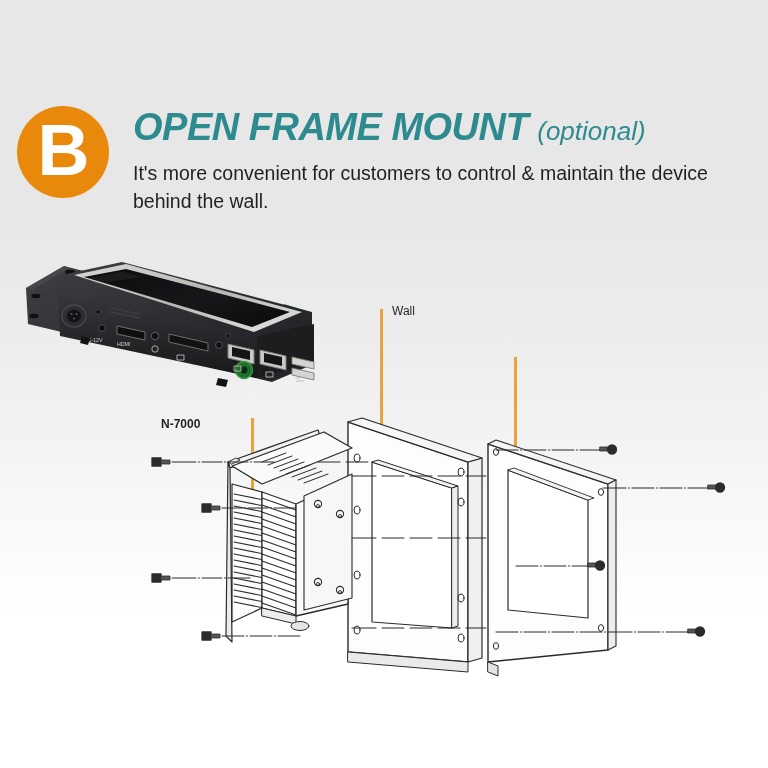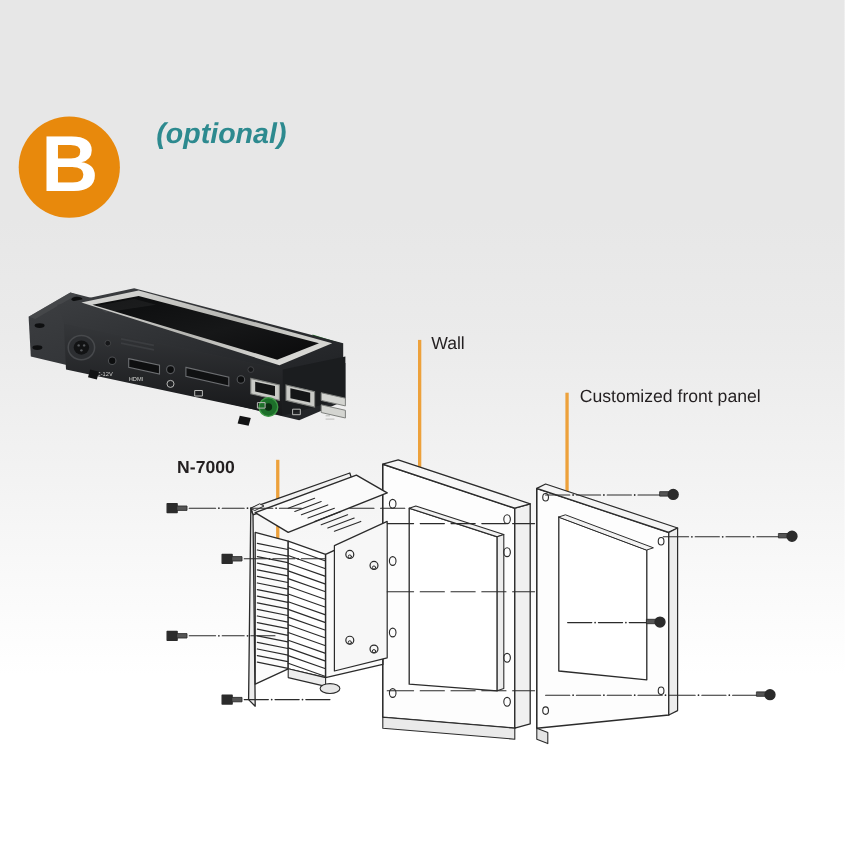--- a/index.html
+++ b/index.html
@@ -61,21 +61,21 @@
   .title-main {
     font-size: 38px;
     font-weight: bold;
     font-style: italic;
     color: #2d8a8f;
     letter-spacing: -0.5px;
     line-height: 1;
   }
   .title-opt {
     font-size: 26px;
-    font-weight: bold;
+    font-weight: normal;
     font-style: italic;
     color: #2d8a8f;
     margin-left: 9px;
     line-height: 1;
     text-align: right;
   }
 
   .desc {
     position: absolute;
     left: 133px;
@@ -91,21 +91,21 @@
     position: absolute;
     left: 22px;
     top: 250px;
     width: 300px;
     height: 145px;
   }
 
   
   .callout-label {
     position: absolute;
-    font-size: 16px;
+    font-size: 12px;
     color: #231f20;
     white-space: nowrap;
   }
   .lbl-wall   { left: 392px; top: 304px; }
   .lbl-front  { left: 527px; top: 352px; }
   .lbl-n7000  { left: 161px; top: 417px; font-weight: bold; }
 
   .leader {
     position: absolute;
     width: 3px;
@@ -138,24 +138,27 @@
 </head>
 <body>
 
 <div id="page">
 
   <div class="badge">
     <span class="badge-letter">B</span>
   </div>
 
   <div class="title-row">
+    <span class="title-main">OPEN FRAME MOUNT</span>
     <span class="title-opt">(optional)</span>
   </div>
 
   <div class="desc">
+    <div>It's more convenient for customers to control &amp; maintain the device</div>
+    <div>behind the wall.</div>
   </div>
 
   <div class="photo">
     <svg width="300" height="145" viewBox="0 0 300 145">
       <defs>
         <linearGradient id="caseTop" x1="0" y1="0" x2="1" y2="1">
           <stop offset="0" stop-color="#3d3f42"></stop>
           <stop offset="1" stop-color="#212326"></stop>
         </linearGradient>
         <linearGradient id="caseFront" x1="0" y1="0" x2="0" y2="1">
@@ -251,21 +254,20 @@
 
       <polygon points="60,86 68,88 66,95 58,93" fill="#121314"></polygon>
       <polygon points="196,128 206,130 204,137 194,135" fill="#121314"></polygon>
     </svg>
   </div>
 
   <div class="callout-label lbl-wall">Wall</div>
   <div class="leader ldr-wall"></div>
   <div class="leader-dot ldr-wall-dot"></div>
 
-  <div class="callout-label lbl-front">Customized front panel</div>
   <div class="leader ldr-front"></div>
   <div class="leader-dot ldr-front-dot"></div>
 
   <div class="callout-label lbl-n7000">N-7000</div>
   <div class="leader ldr-n7000"></div>
   <div class="leader-dot ldr-n7000-dot"></div>
 
   <div class="drawing">
     <svg width="768" height="368" viewBox="0 0 768 368">
       <g fill="none" stroke="#2b2b2b" stroke-width="1.3" stroke-linejoin="round" stroke-linecap="round">

